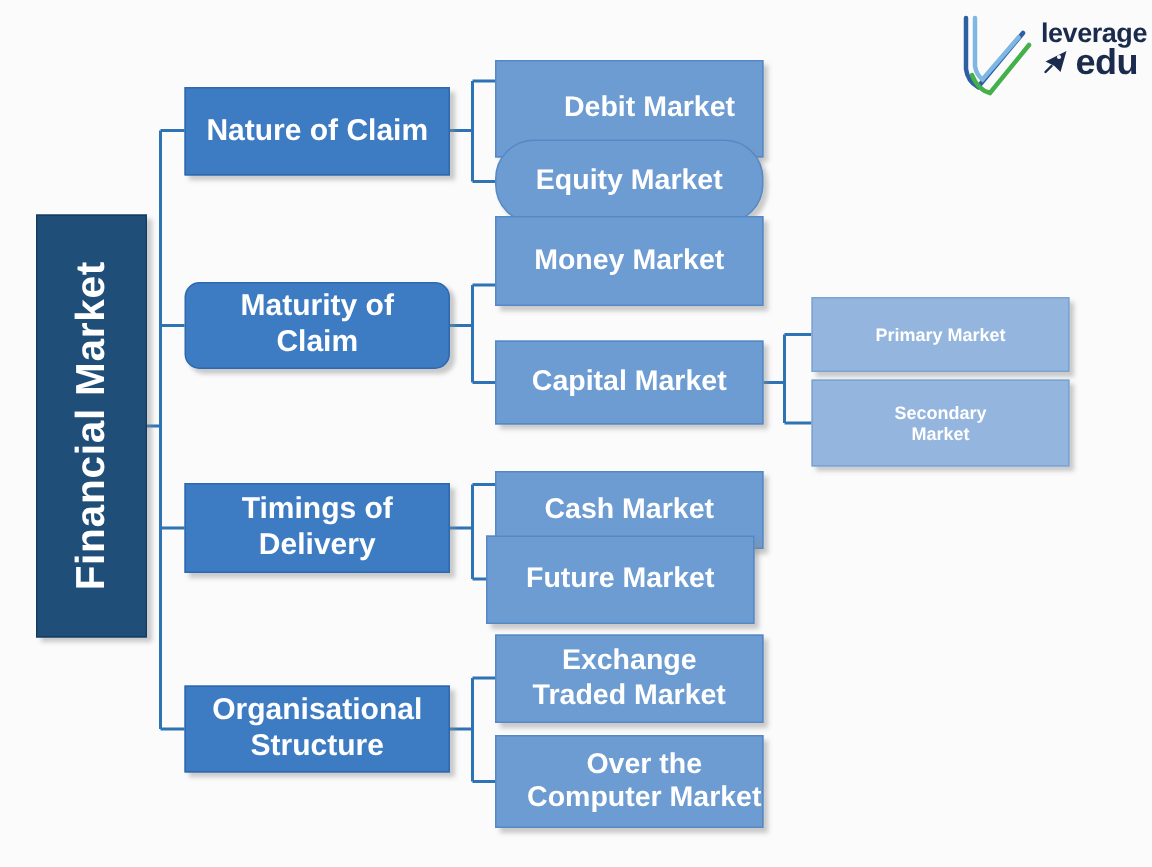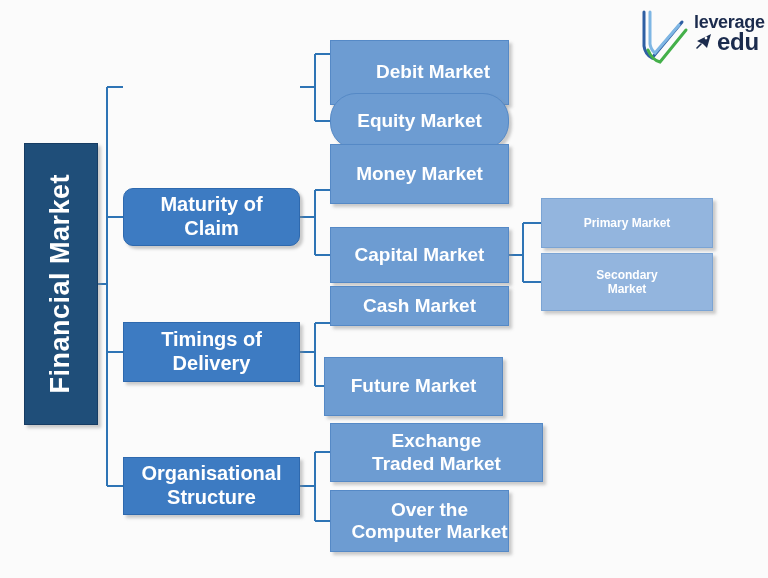--- a/index.html
+++ b/index.html
@@ -75,20 +75,23 @@
          M300,217 H315 M315,190 V255 M315,190 H330 M315,255 H330
          M300,352 H315 M315,323 V386 M315,323 H330 M315,386 H330
          M300,486 H315 M315,452 V521 M315,452 H330 M315,521 H330
          M509,255 H523 M523,223 V282 M523,223 H541 M523,282 H541"></path>
   </svg>
 
   <div class="node root" style="left:24px;top:143px;width:74px;height:282px;">
     <span class="label">Financial Market</span>
   </div>
 
+  <div class="node cat" style="left:123px;top:58px;width:177px;height:59px;">
+    <span class="label">Nature of Claim</span>
+  </div>
   <div class="node cat" style="left:123px;top:188px;width:177px;height:58px;border-radius:10px;">
     <span class="label">Maturity of
 Claim</span>
   </div>
   <div class="node cat" style="left:123px;top:322px;width:177px;height:60px;">
     <span class="label">Timings of
 Delivery</span>
   </div>
   <div class="node cat" style="left:123px;top:457px;width:177px;height:58px;">
     <span class="label">Organisational
@@ -100,27 +103,27 @@
   </div>
   <div class="node child" style="left:330px;top:93px;width:179px;height:56px;border-radius:26px;">
     <span class="label">Equity Market</span>
   </div>
   <div class="node child" style="left:330px;top:144px;width:179px;height:60px;">
     <span class="label">Money Market</span>
   </div>
   <div class="node child" style="left:330px;top:227px;width:179px;height:56px;">
     <span class="label">Capital Market</span>
   </div>
-  <div class="node child" style="left:330px;top:286px;width:179px;height:40px;">
+  <div class="node child" style="left:330px;top:314px;width:179px;height:52px;">
     <span class="label">Cash Market</span>
   </div>
   <div class="node child" style="left:324px;top:357px;width:179px;height:59px;">
     <span class="label">Future Market</span>
   </div>
-  <div class="node child" style="left:330px;top:423px;width:213px;height:59px;">
+  <div class="node child" style="left:330px;top:423px;width:179px;height:59px;">
     <span class="label">Exchange
 Traded Market</span>
   </div>
   <div class="node child" style="left:330px;top:490px;width:179px;height:62px;padding-left:20px;">
     <span class="label">Over the
 Computer Market</span>
   </div>
 
   <div class="node sub" style="left:541px;top:198px;width:172px;height:50px;">
     <span class="label">Primary Market</span>

